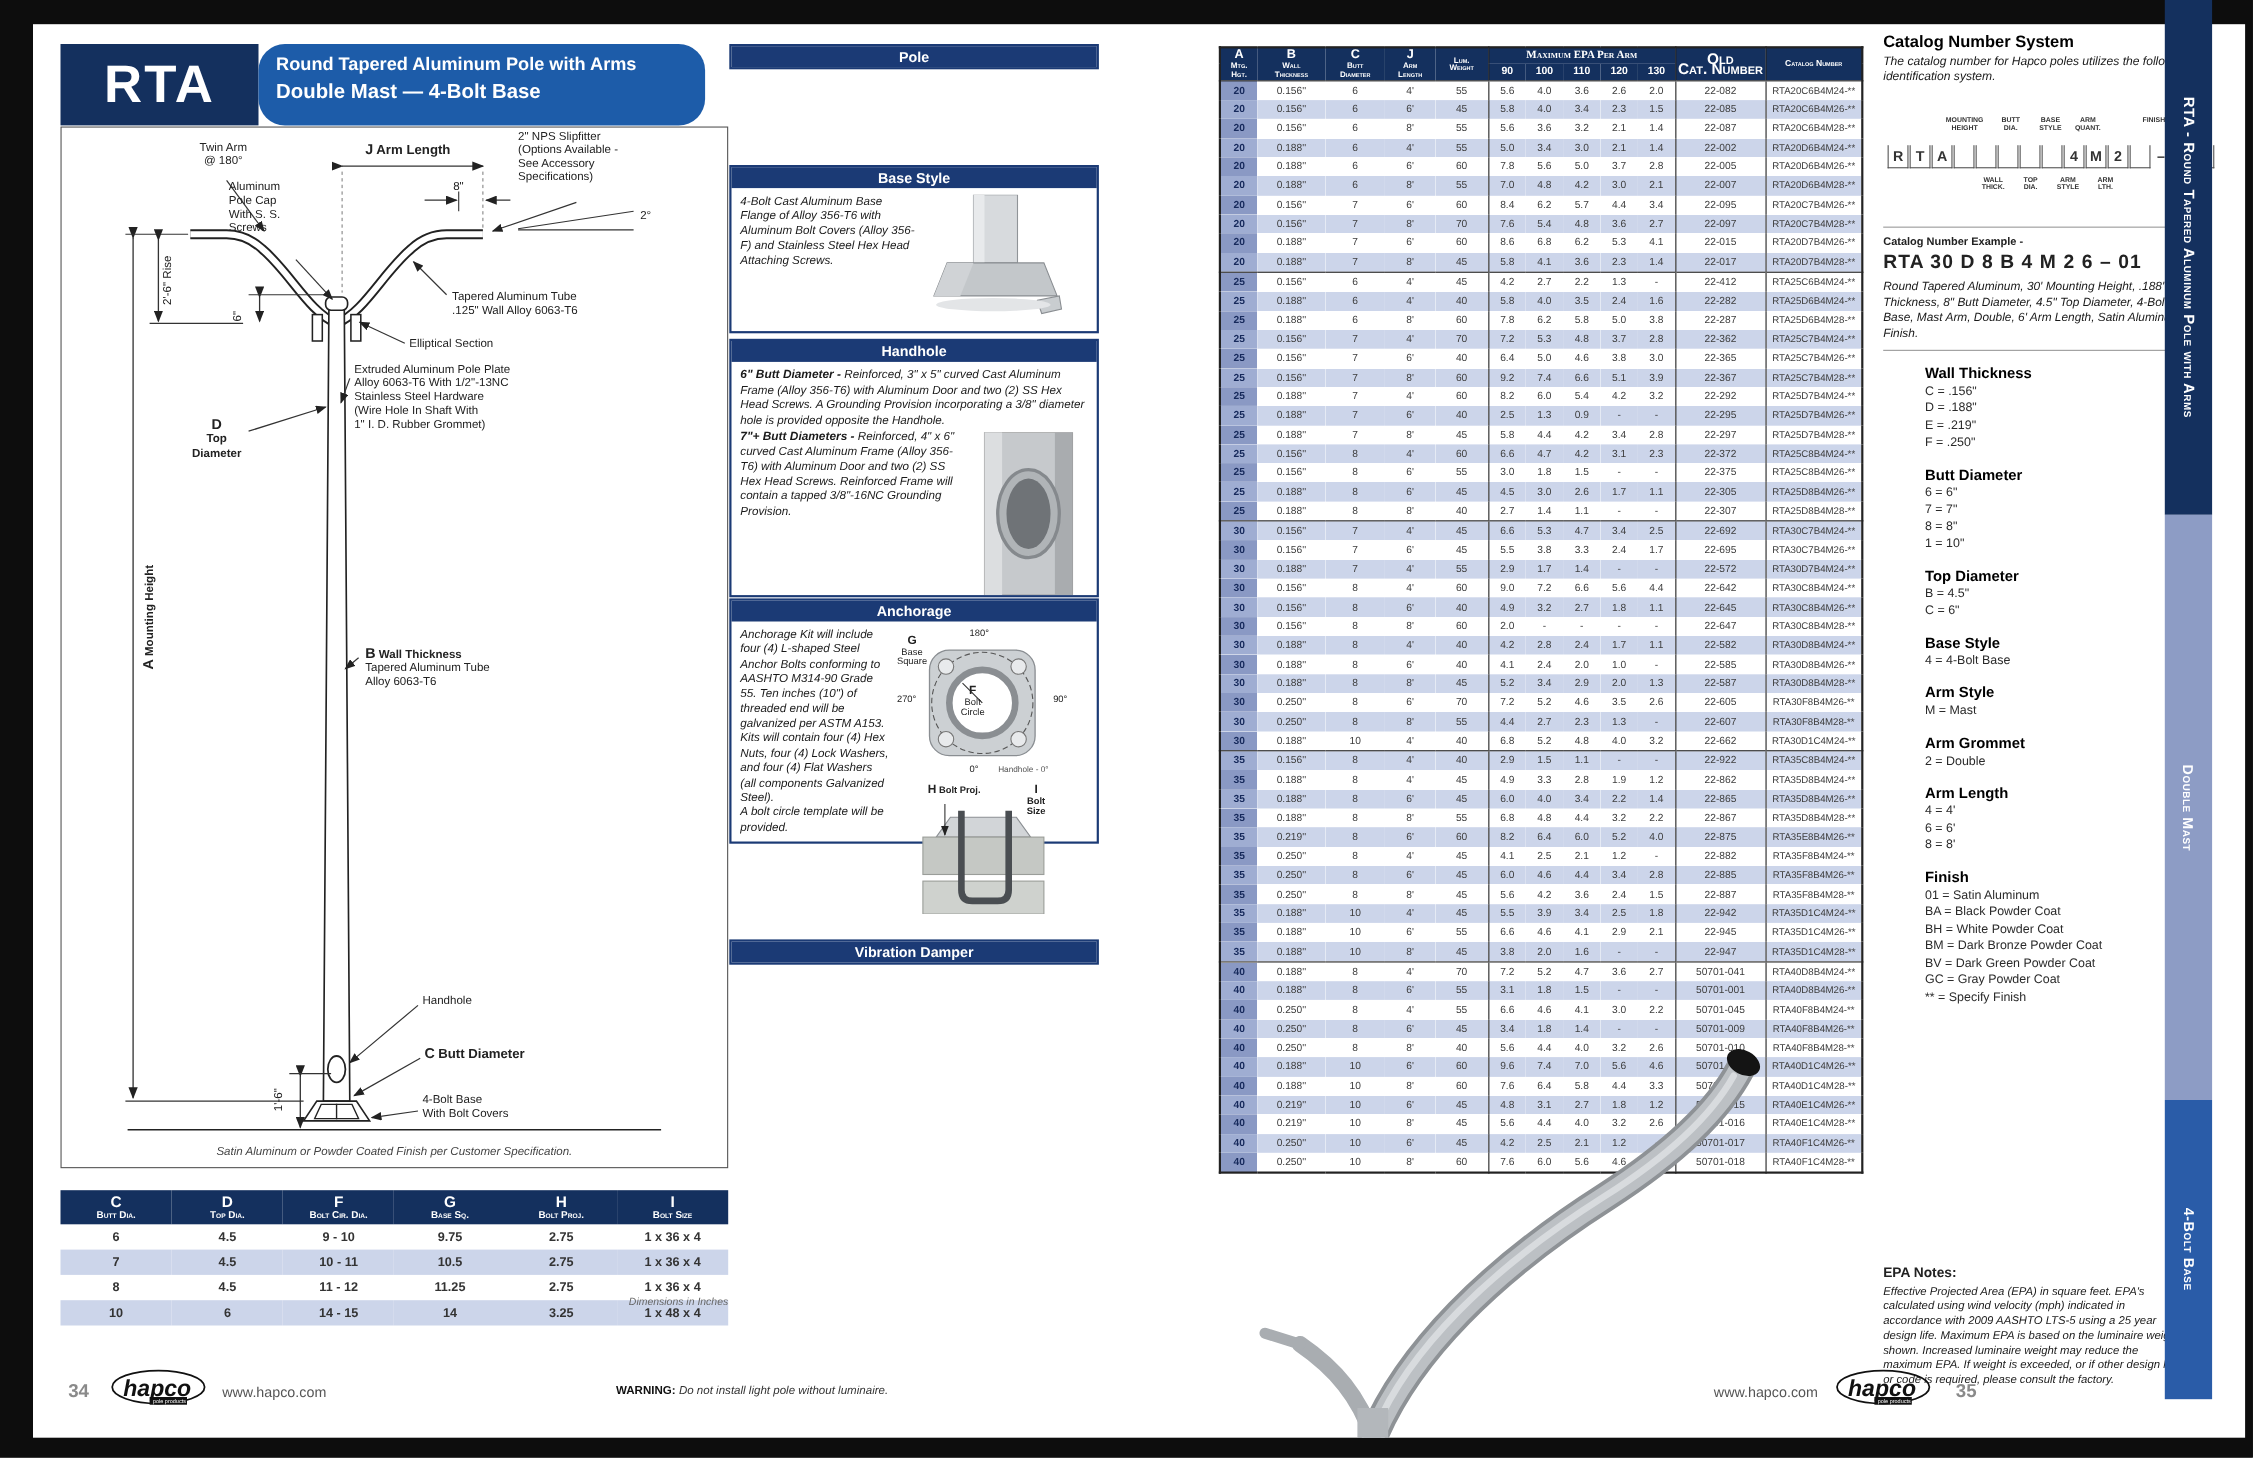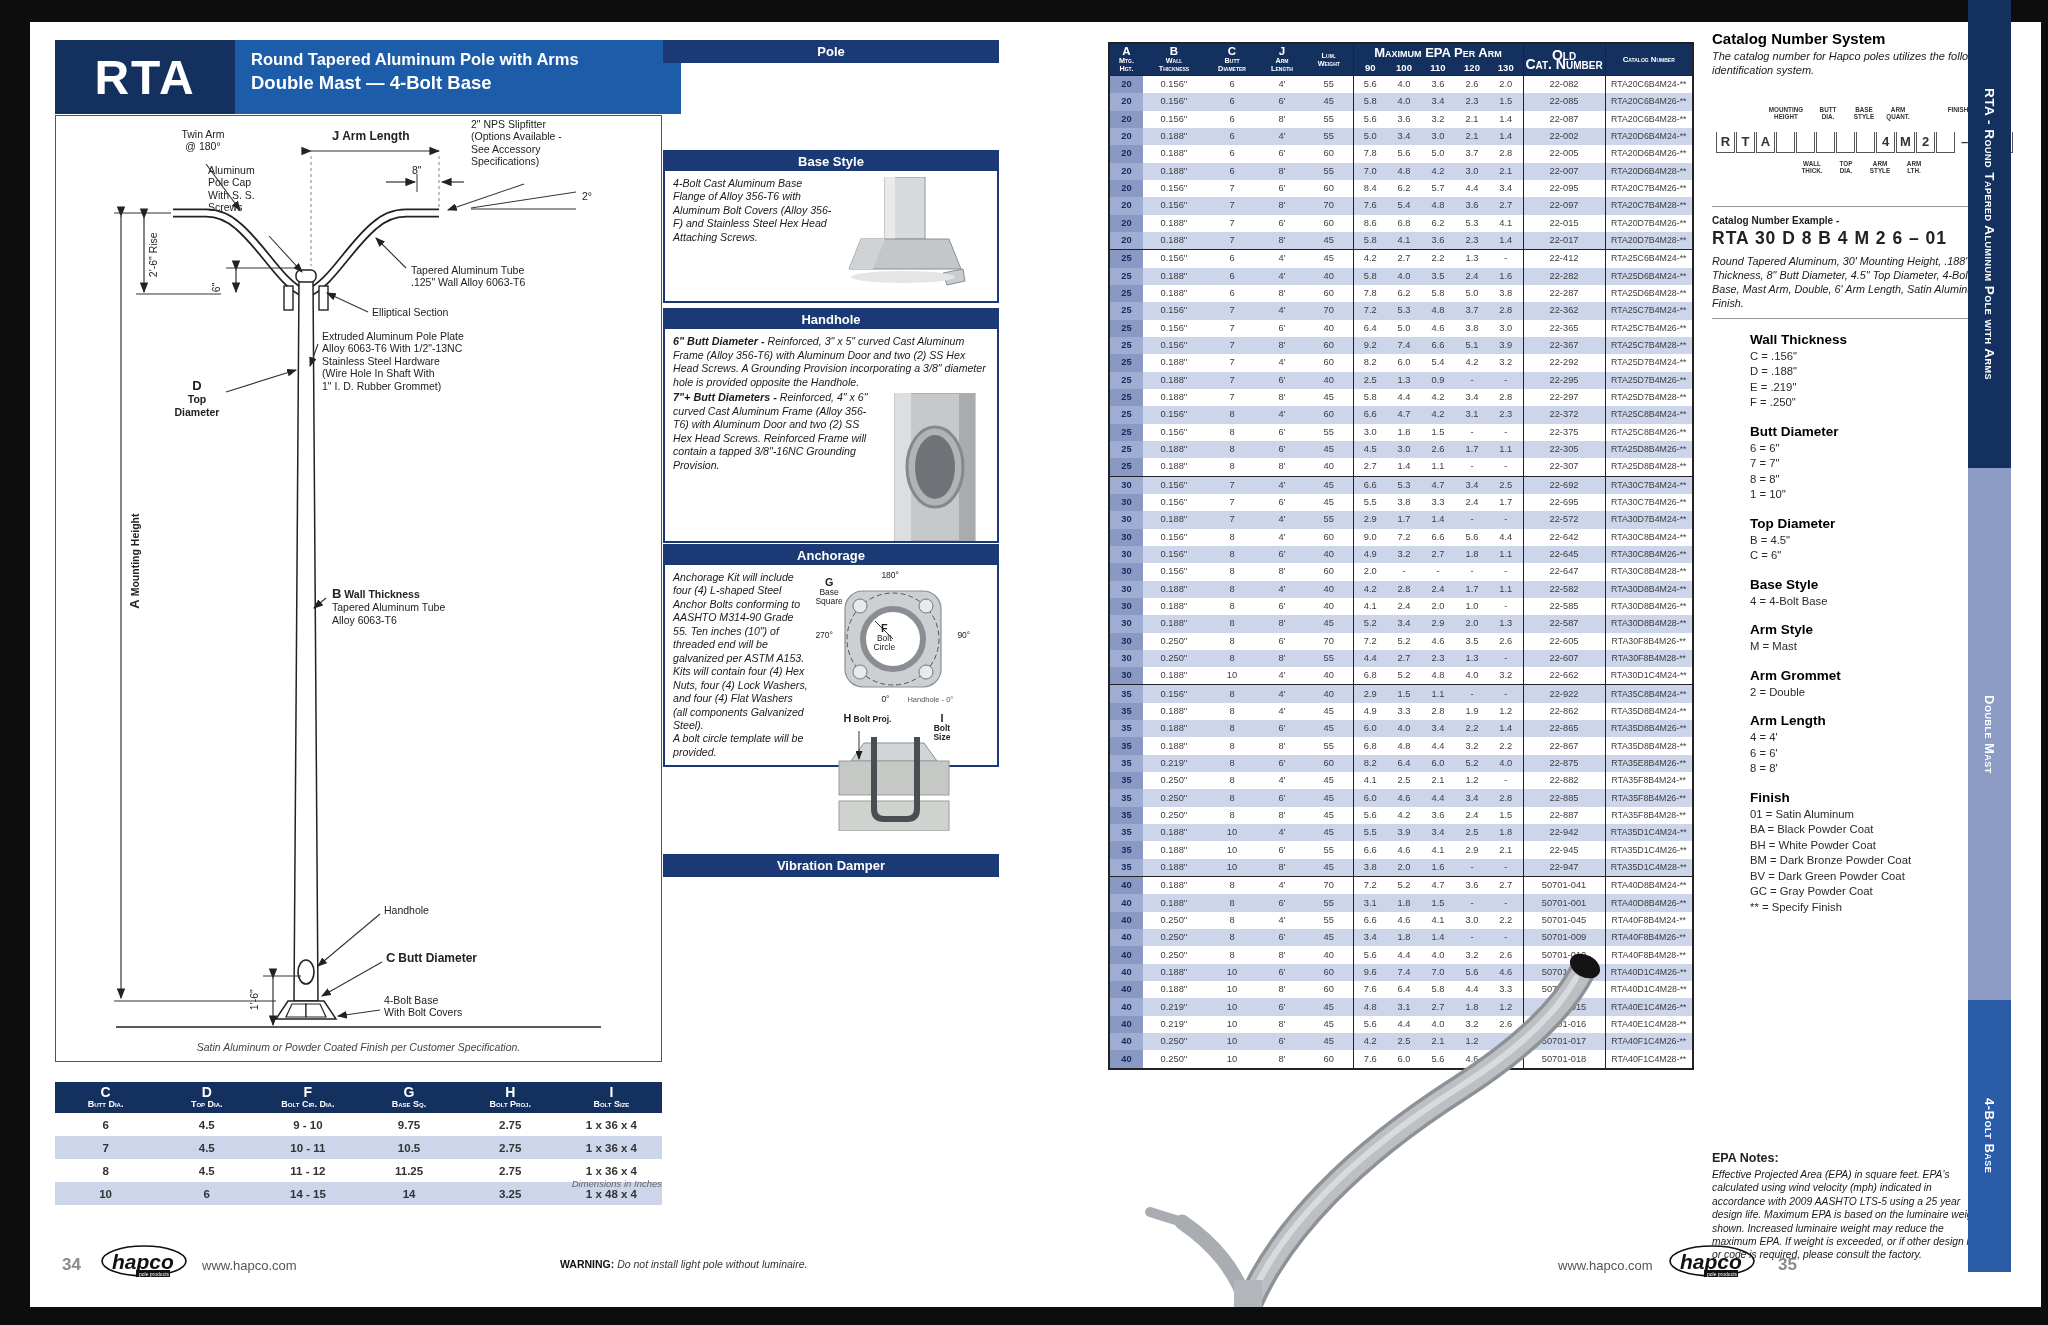--- a/index.html
+++ b/index.html
@@ -3,22 +3,22 @@
 <meta charset="utf-8">
 <style>
   html,body{margin:0;padding:0;background:#111;}
   body{font-family:"Liberation Sans", sans-serif; color:#222;}
   #stage{position:relative;width:2048px;height:1325px;background:#0d0d0d;overflow:hidden;}
   .page{position:absolute;left:30px;top:22px;width:2011px;height:1285px;background:#fff;}
   .pre{white-space:pre-line;}
   
   .rta-box{position:absolute;left:55px;top:40px;width:180px;height:74px;background:#14305e;color:#fff;
     display:flex;align-items:center;justify-content:center;font-size:48px;font-weight:bold;letter-spacing:2px;}
-  .title-bar{position:absolute;left:235px;top:40px;width:446px;height:74px;background:#1d5ca9;color:#fff;
-    padding:10px 0 0 16px;box-sizing:border-box;}
+  .title-bar{position:absolute;left:235px;top:40px;width:406px;height:74px;background:#1d5ca9;color:#fff;
+    padding:10px 0 0 16px;box-sizing:border-box;border-radius:24px;}
   .title-bar .t1{font-size:16.5px;font-weight:600;margin-bottom:3px;}
   .title-bar .t2{font-size:18.5px;font-weight:800;}
   
   .diagram{position:absolute;left:55px;top:115px;width:605px;height:945px;border:1px solid #555;background:#fff;}
   .diagram svg{position:absolute;left:0;top:0;}
   .dlab{position:absolute;font-size:10.5px;line-height:1.18;color:#222;}
   .dlab b{font-size:13px;}
   .dlab.ctr{text-align:center;}
   .rot{transform:rotate(-90deg);transform-origin:center;}
   .cap-note{position:absolute;left:0;right:0;bottom:8px;text-align:center;font-style:italic;font-size:10.5px;color:#444;}
@@ -37,21 +37,21 @@
   .dimtbl th .hn{display:block;font-variant:small-caps;font-size:9px;font-weight:bold;line-height:10px;}
   .dimtbl td{text-align:center;font-size:11.5px;font-weight:bold;color:#333;height:21px;}
   .dimtbl tr:nth-child(even) td{background:#ccd5ea;}
   .dim-note{position:absolute;left:55px;top:1178px;width:607px;text-align:right;font-style:italic;font-size:9.5px;color:#666;}
   
   .maintbl{position:absolute;left:1108px;top:42px;width:586px;border-collapse:collapse;table-layout:fixed;
     border:2px solid #222;}
   .maintbl th{background:#14305e;color:#fff;vertical-align:middle;padding:1px 0;}
   .maintbl .hl{display:block;font-size:11.5px;font-weight:bold;line-height:11px;}
   .maintbl .hn{display:block;font-variant:small-caps;font-size:7.3px;font-weight:bold;line-height:7.8px;}
-  .maintbl .epa-t{font-variant:small-caps;font-size:13px;font-weight:bold;}
+  .maintbl .epa-t{font-variant:small-caps;font-size:10px;font-weight:bold;font-family:Liberation Serif, serif;}
   .maintbl .epa-n th{font-size:9.5px;font-weight:bold;padding-bottom:2px;}
   .maintbl td{font-size:9.3px;color:#3d3d3d;text-align:center;height:15.33px;line-height:15px;
     overflow:hidden;white-space:nowrap;}
   .maintbl tbody tr:nth-child(even) td{background:#ccd5ea;}
   .maintbl td.acol{background:#8a99c4;color:#16295b;font-weight:bold;}
   .maintbl tbody tr:nth-child(even) td.acol{background:#9fadd2;}
   .maintbl td.cat{font-size:8.8px;}
   .maintbl .vline{border-right:1.5px solid #222;}
   .maintbl thead{border-bottom:1.5px solid #222;}
   .maintbl tbody tr.group-start td{border-top:1.8px solid #222;}

